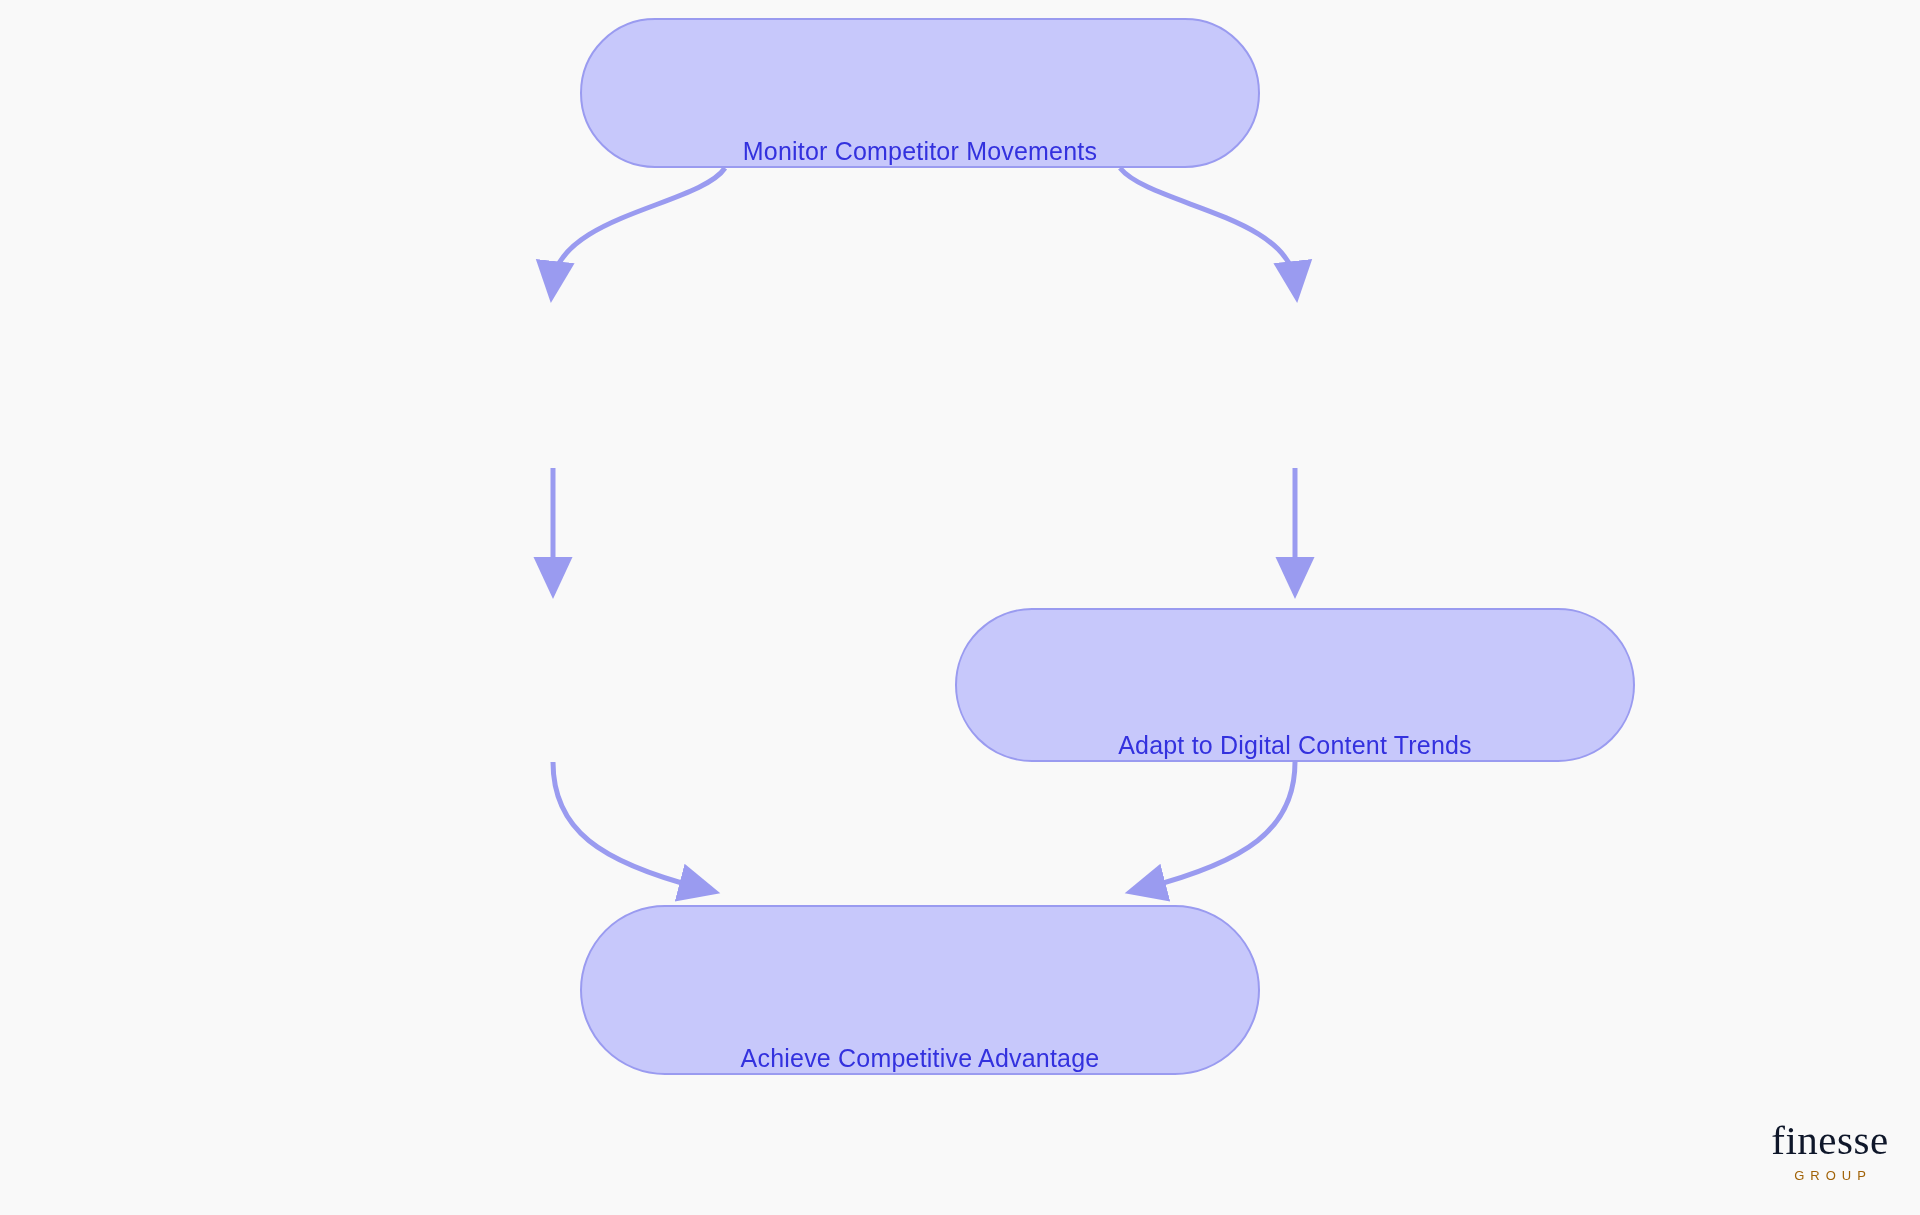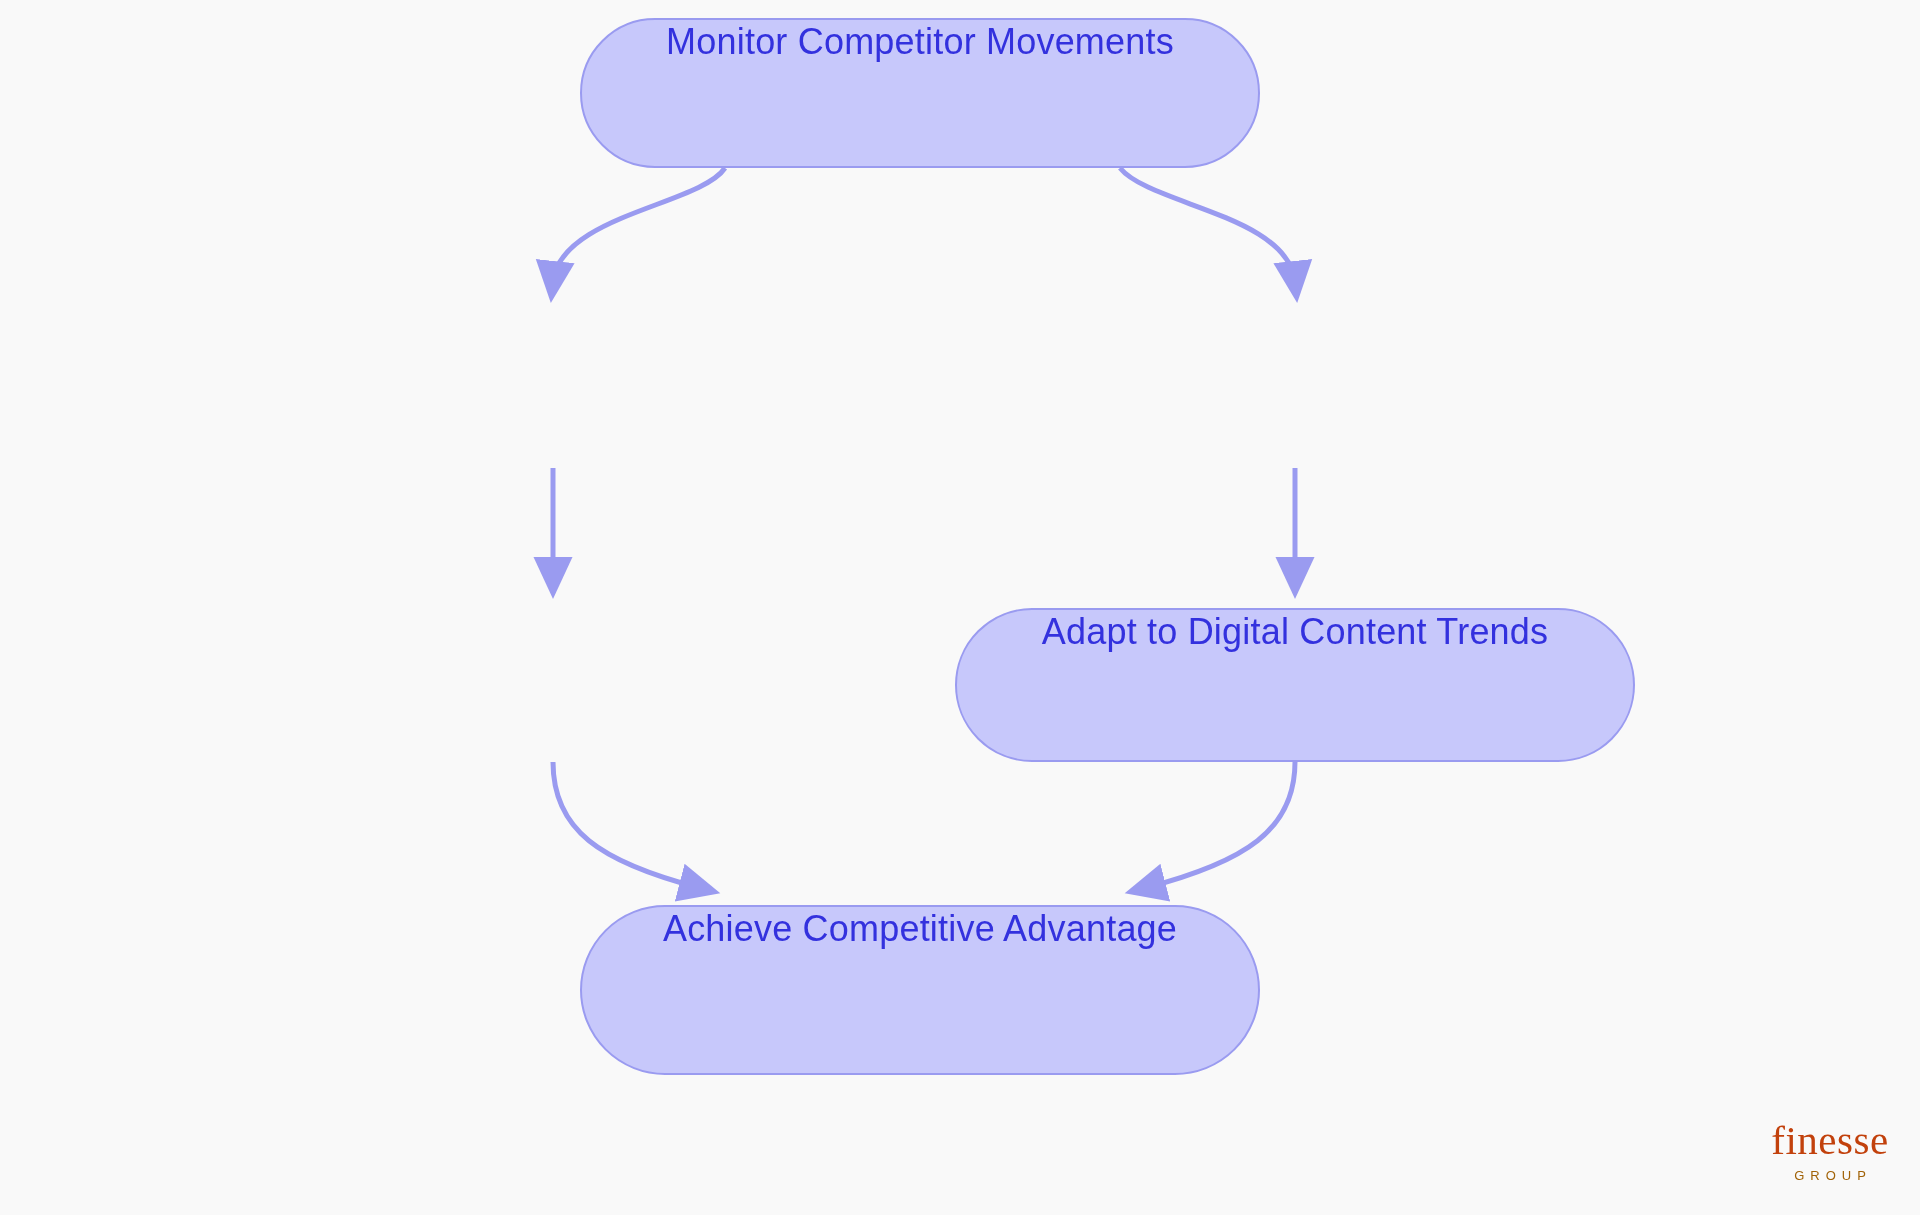--- a/index.html
+++ b/index.html
@@ -31,25 +31,25 @@
     pointer-events: none;
   }
 
   .node {
     position: absolute;
     box-sizing: border-box;
     background: #C7C8FB;
     border: 2px solid #9A9BF0;
     border-radius: 999px;
     display: flex;
-    align-items: flex-start;
+    align-items: flex-end;
     justify-content: center;
     text-align: center;
     color: #3331DE;
-    font-size: 36px;
+    font-size: 25px;
     font-weight: 400;
     letter-spacing: 0.2px;
     line-height: 1.2;
     padding: 0 34px;
     white-space: nowrap;
   }
 
   
   .n-monitor   { left: 580px; top: 18px;  width: 680px; height: 150px; }
   .n-analyze   { left: 288px; top: 314px; width: 530px; height: 154px; }
@@ -62,21 +62,21 @@
     position: absolute;
     left: 1760px;
     top: 1120px;
     width: 140px;
     text-align: center;
     user-select: none;
   }
   .logo-word {
     font-family: "Liberation Serif", serif;
     font-size: 41px;
-    color: #c2410c;
+    color: #0f172a;
     line-height: 1;
     letter-spacing: 0.5px;
   }
   .logo-sub {
     font-family: "Liberation Sans", sans-serif;
     font-size: 13px;
     color: #a16207;
     letter-spacing: 6px;
     margin-top: 7px;
     padding-left: 6px;

